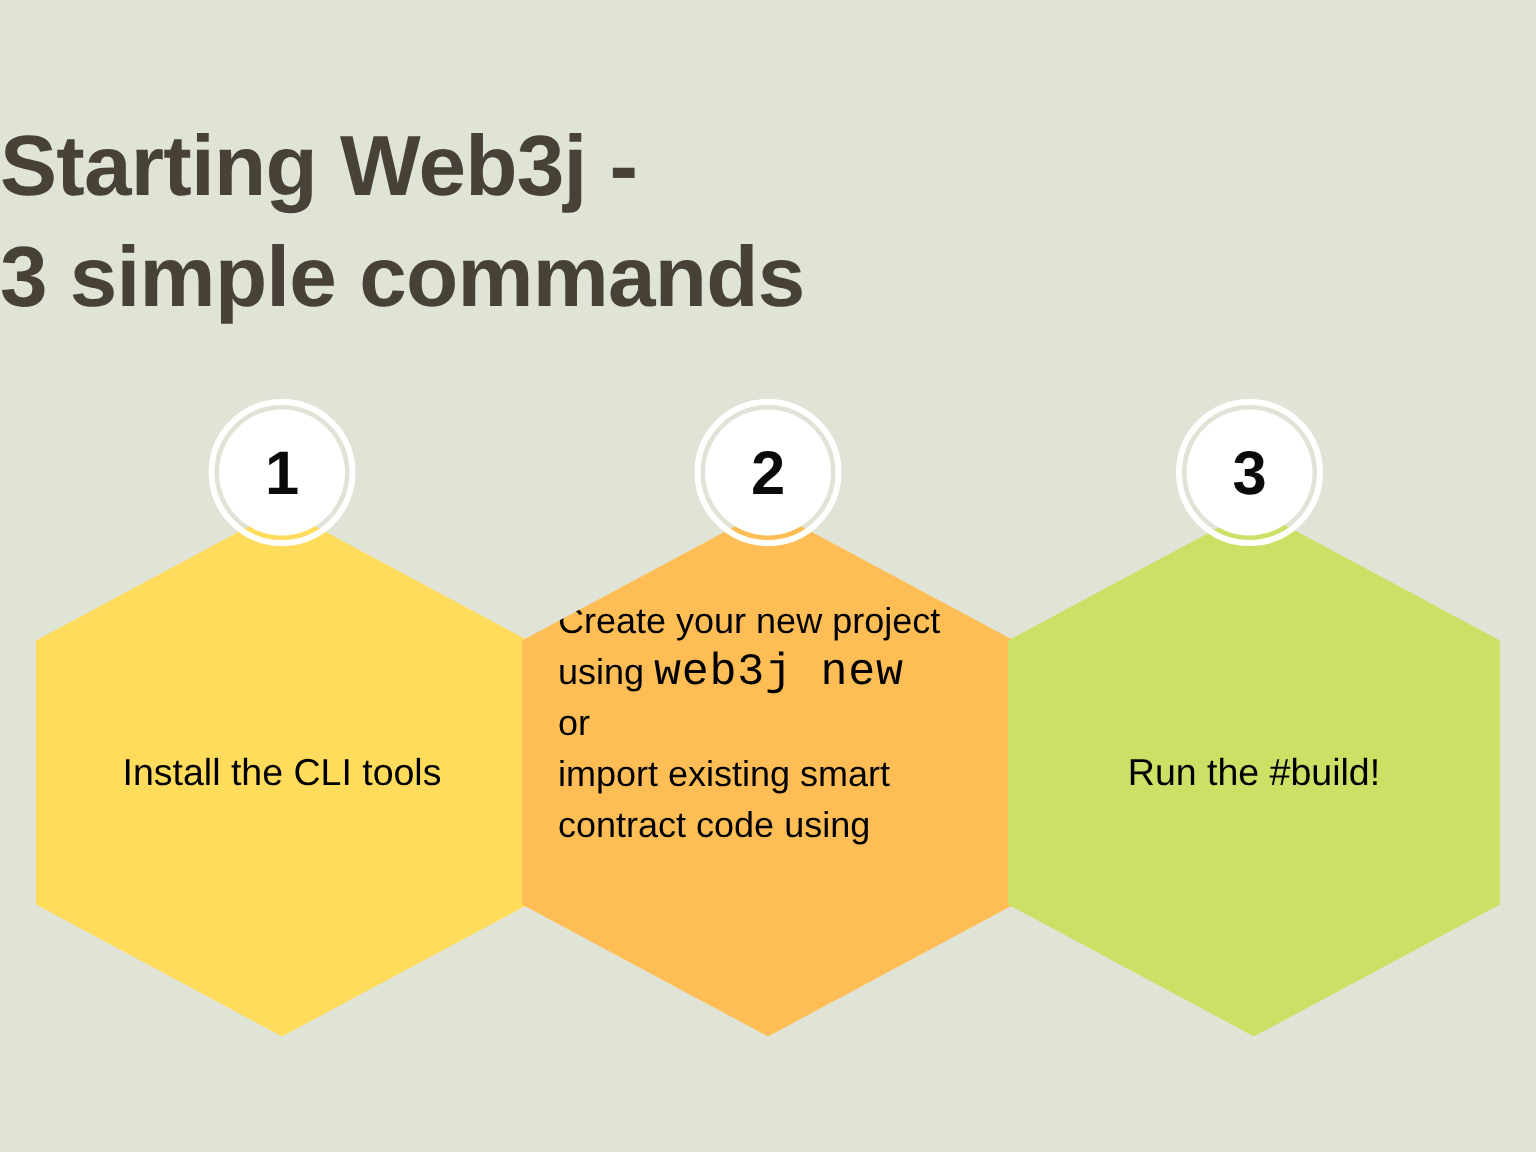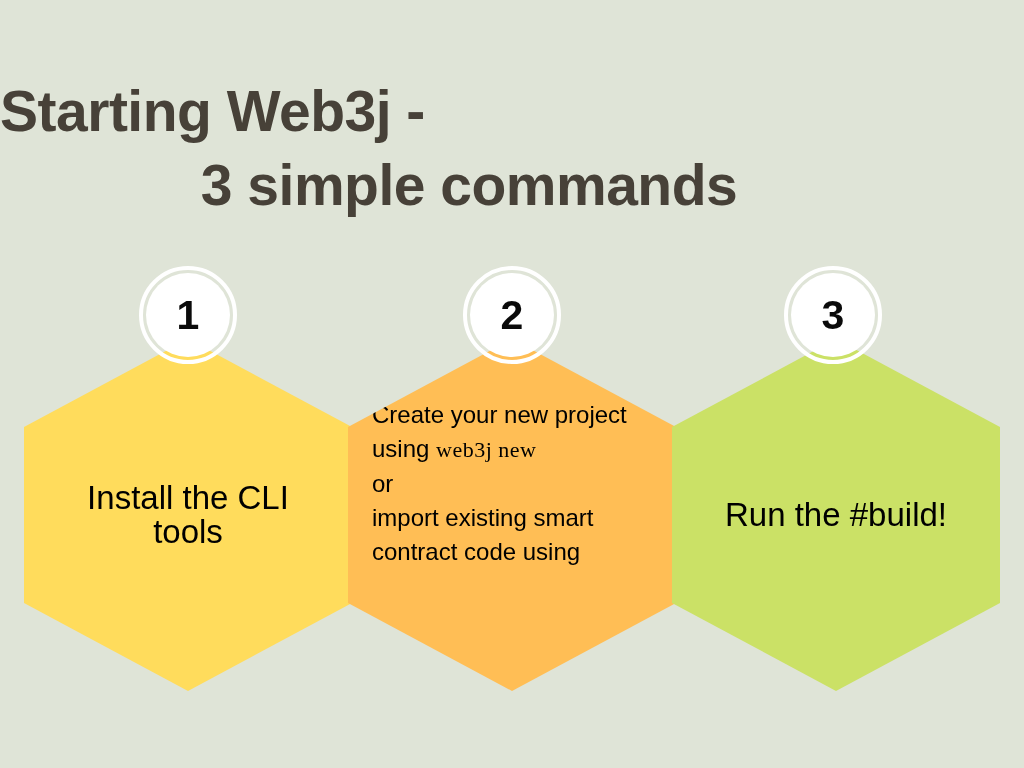--- a/index.html
+++ b/index.html
@@ -36,61 +36,61 @@
     line-height: 74px;
     letter-spacing: -0.5px;
     color: #474138;
     white-space: pre;
   }
   .title-line-1 {
     text-align: left;
   }
   .title-line-2 {
     padding-right: 22px;
-    text-align: center;
+    text-align: left;
   }
 
   
   .hex {
     position: absolute;
     width: 328px;
     height: 352px;
     top: 339px;
     -webkit-clip-path: polygon(50% 0%, 100% 25%, 100% 75%, 50% 100%, 0% 75%, 0% 25%);
     clip-path: polygon(50% 0%, 100% 25%, 100% 75%, 50% 100%, 0% 75%, 0% 25%);
     display: flex;
     align-items: center;
     justify-content: center;
     box-sizing: border-box;
   }
   #hex-1 { left: 24px;  background: #ffdc5c; z-index: 1; }
   #hex-2 { left: 348px; background: #ffbe55; z-index: 2; }
   #hex-3 { left: 672px; background: #cbe166; z-index: 3; }
 
   .hex-text {
-    font-size: 33px;
+    font-size: 25px;
     line-height: 34px;
     color: #000000;
     padding: 0 46px;
     box-sizing: border-box;
     width: 100%;
   }
   .hex-text.centered { text-align: center; }
   .hex-text.left {
     text-align: left;
     font-size: 24px;
     line-height: 34px;
     padding: 0 0 0 24px;
   }
   #hex-2 { align-items: flex-start; }
   #hex-2 .hex-text.left { margin-top: 59px; }
 
   code.cmd {
-    font-family: Liberation Serif, serif;
-    font-size: 22px;
+    font-family: Liberation Mono, monospace;
+    font-size: 30px;
     letter-spacing: 0.5px;
     color: #000000;
     white-space: pre;
   }
 
   
   .badge {
     position: absolute;
     top: 266px;
     width: 98px;

